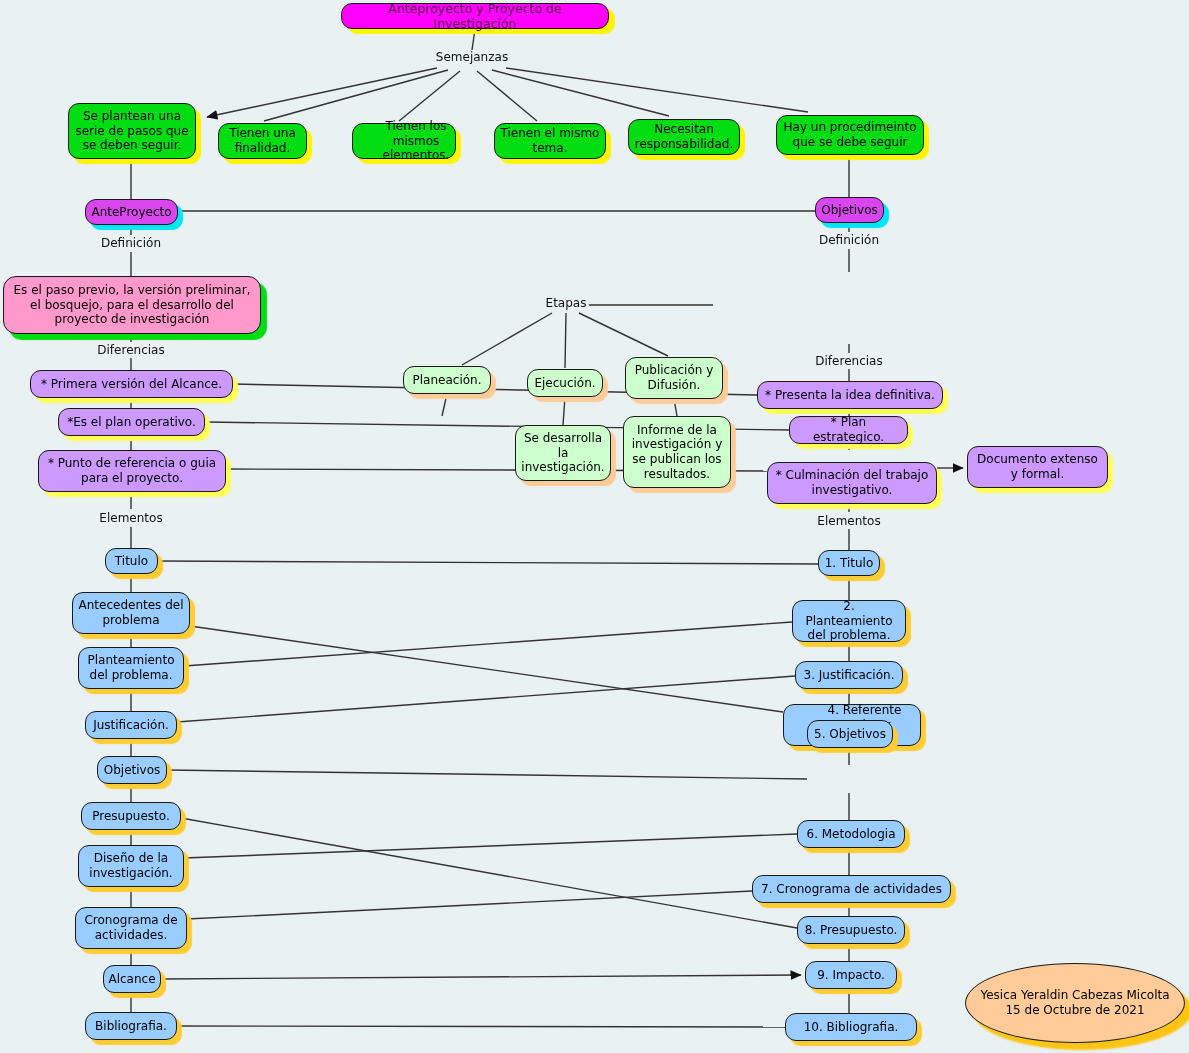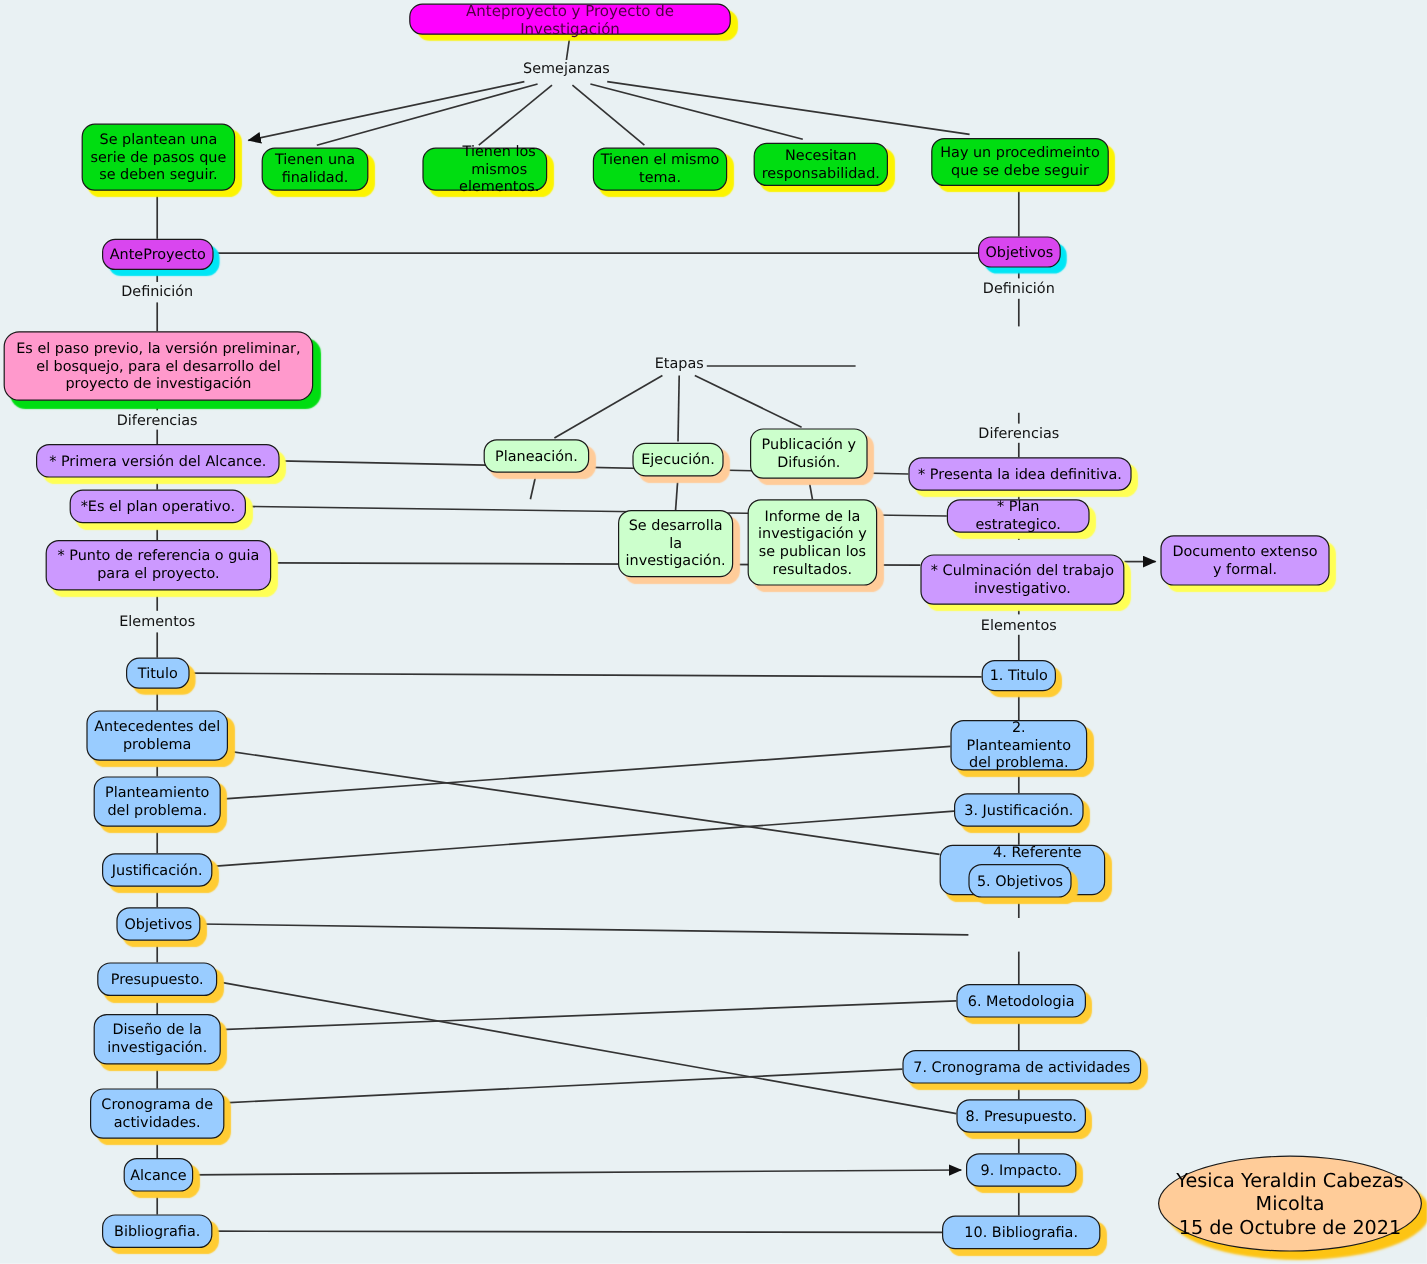--- a/index.html
+++ b/index.html
@@ -18,21 +18,21 @@
   }
   .magenta{background:#ff00ff;color:#4d0040;box-shadow:6px 5px 1px #fcf400;font-size:12.5px;}
   .green  {background:#00dd11;box-shadow:5px 5px 1px #fcf400;}
   .orange {background:#d946ef;box-shadow:5px 5px 1px #00e6f5;border-radius:11px;}
   .pink   {background:#ff99cc;box-shadow:6px 6px 1px #00dd11;border-radius:13px;}
   .stage  {background:#ccffcc;box-shadow:5px 5px 1px #ffcc99;}
   .purple {background:#cc99ff;box-shadow:5px 5px 1px #ffff55;}
   .blue   {background:#99ccff;box-shadow:5px 5px 1px #ffcc33;}
   .ellipse{
     background:#ffcc99;border-radius:50%;box-shadow:7px 7px 2px #fdc413;
-    flex-direction:column;font-size:16px;
+    flex-direction:column;font-size:12px;
   }
   .linklabel{
     position:absolute;font-size:12px;color:#111;text-align:center;
   }
 </style>
 </head>
 <body>
 
 <div id="canvas">
 

